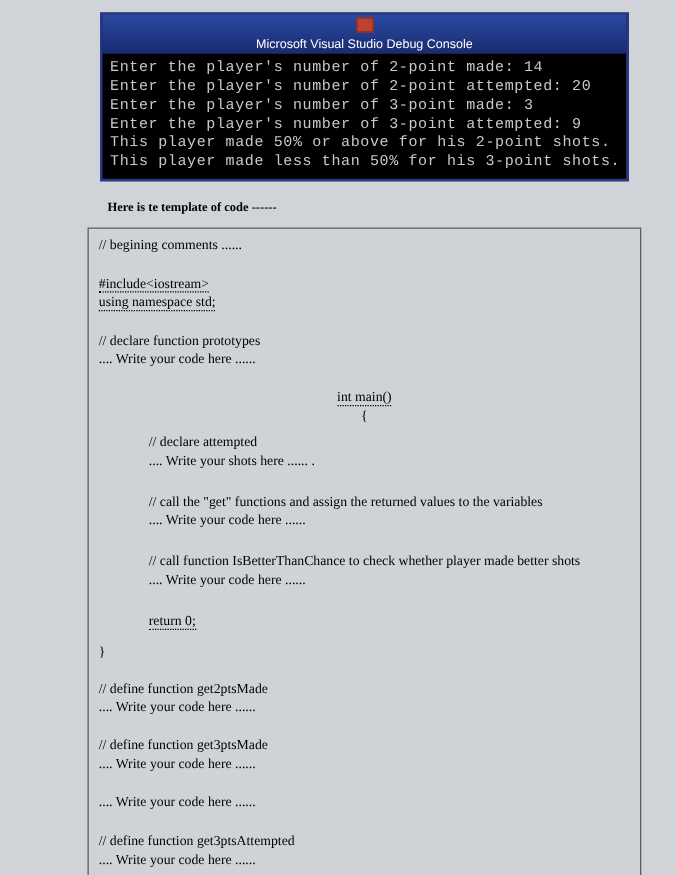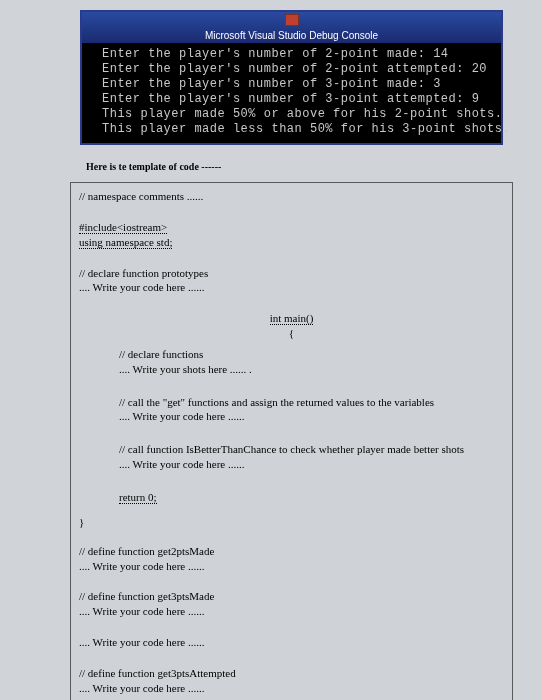--- a/index.html
+++ b/index.html
@@ -35,21 +35,21 @@
     font-family: "Segoe UI", Arial, sans-serif;
     flex-direction: column;
   }
   .console-icon {
     width: 12px; height: 10px;
     background: #c04030;
     display: inline-block;
     border: 1px solid #803020;
   }
   .console-body {
-    padding: 4px 6px 6px 20px;
+    padding: 4px 6px 6px 6px;
     white-space: pre;
     line-height: 1.25;
     letter-spacing: 0.5px;
   }
   .section-heading {
     font-size: 10px;
     font-weight: bold;
     margin: 16px 0 10px 16px;
   }
   .code-box {
@@ -80,40 +80,40 @@
 <span>Enter the player's number of 3-point attempted: 9</span>
 <span>This player made 50% or above for his 2-point shots.</span>
 <span>This player made less than 50% for his 3-point shots.</span></div>
   </div>
 
   <div class="section-heading">Here is te template of code ------</div>
 
   <div class="code-box">
 
     <div class="blk">
-      <div>// namespace comments ......</div>
+      <div>// begining comments ......</div>
     </div>
 
     <div class="blk">
       <div><span class="dotted">#include&lt;iostream&gt;</span></div>
       <div><span class="dotted">using namespace std;</span></div>
     </div>
 
     <div class="blk">
       <div>// declare function prototypes</div>
       <div>.... Write your code here ......</div>
     </div>
 
     <div style="margin-bottom:6px;text-align:center;">
       <div><span class="dotted">int main()</span></div>
       <div>{</div>
     </div>
 
     <div class="ind1 blk-sm">
-      <div>// declare functions</div>
+      <div>// declare attempted</div>
       <div>.... Write your shots here ...... .</div>
     </div>
 
     <div class="ind1 blk-sm">
       <div>// call the "get" functions and assign the returned values to the variables</div>
       <div>.... Write your code here ......</div>
     </div>
 
     <div class="ind1 blk-sm">
       <div>// call function IsBetterThanChance to check whether player made better shots</div>

